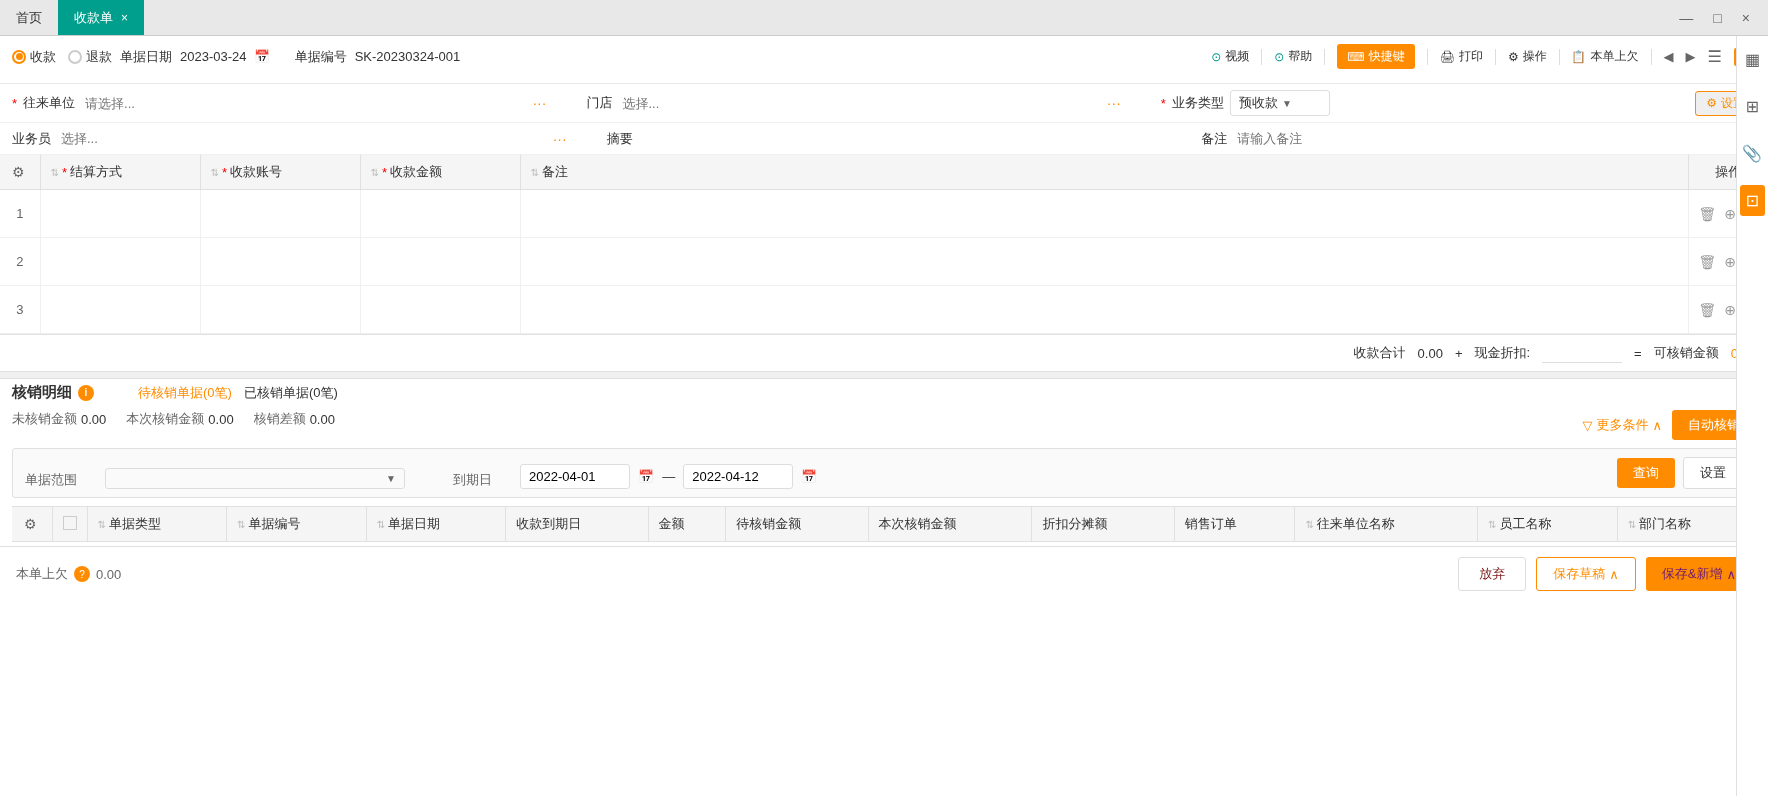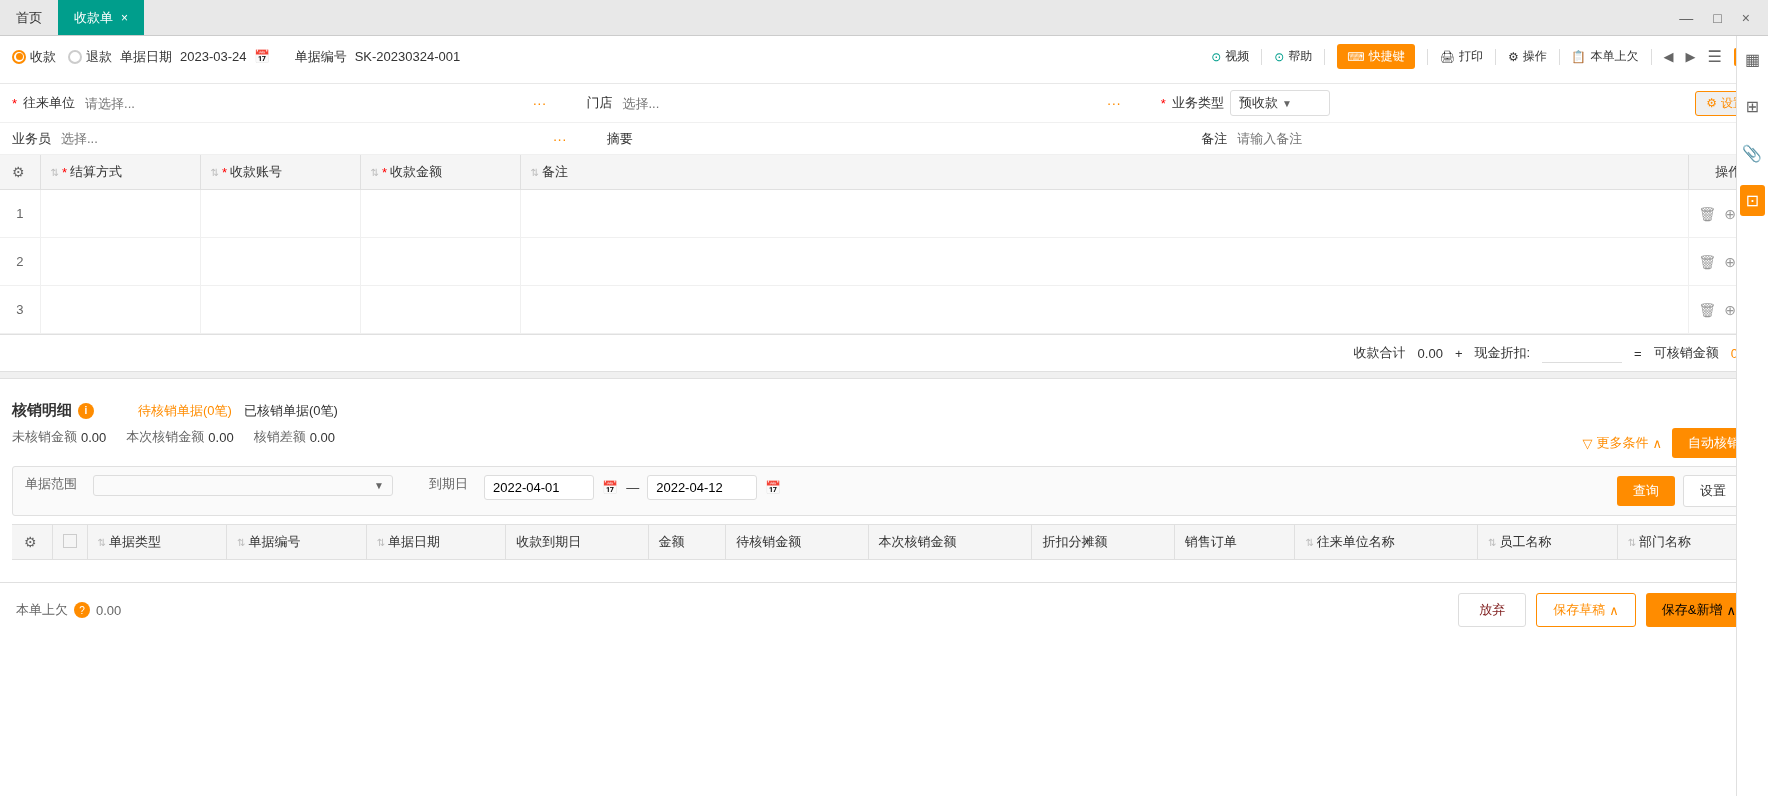--- a/index.html
+++ b/index.html
@@ -61,54 +61,54 @@
     .summary-row { display: flex; align-items: center; justify-content: flex-end; padding: 8px 12px; background: #fff; border-top: 1px solid #e0e0e0; gap: 12px; font-size: 13px; }
     .summary-label { color: #333; text-align: right; }
     .summary-value { color: #333; }
     .summary-orange { color: #ff8c00; font-weight: 500; }
     .summary-input { border: none; border-bottom: 1px solid #ddd; outline: none; width: 80px; padding: 2px 4px; font-size: 13px; }
 
     
     .section-divider { height: 8px; background: #f0f0f0; border-top: 1px solid #e0e0e0; border-bottom: 1px solid #e0e0e0; }
 
     
-    .verif-section { background: #fff; padding: 22px 12px; }
+    .verif-section { background: #fff; padding: 4px 12px; }
     .verif-header { display: flex; align-items: center; gap: 12px; margin-bottom: 8px; }
     .verif-title { font-size: 15px; font-weight: 600; color: #333; display: flex; align-items: center; gap: 6px; }
     .info-icon { width: 16px; height: 16px; border-radius: 50%; background: #ff8c00; color: #fff; font-size: 10px; display: flex; align-items: center; justify-content: center; cursor: pointer; }
     .verif-tab { color: #ff8c00; font-size: 13px; cursor: pointer; margin-left: 32px; }
     .verif-tab-inactive { color: #333; font-size: 13px; cursor: pointer; }
 
     .verif-stats { display: flex; align-items: flex-start; gap: 20px; margin-bottom: 8px; font-size: 13px; }
     .stat-item { display: flex; align-items: center; gap: 4px; }
     .stat-label { color: #666; }
     .stat-value { color: #333; }
 
-    .verif-filter-row { display: flex; align-items: flex-start; gap: 16px; margin-bottom: 8px; padding: 8px 12px; border: 1px solid #e0e0e0; border-radius: 3px; background: #fafafa; }
+    .verif-filter-row { display: flex; align-items: flex-end; gap: 28px; margin-bottom: 8px; padding: 8px 12px; border: 1px solid #e0e0e0; border-radius: 3px; background: #fafafa; }
     .filter-label { color: #666; white-space: nowrap; }
     .filter-select { display: flex; align-items: center; gap: 4px; border: 1px solid #ddd; padding: 4px 8px; border-radius: 3px; flex: 1; max-width: 300px; cursor: pointer; }
     .date-range { display: flex; align-items: center; gap: 8px; }
     .date-input { border: 1px solid #ddd; padding: 4px 8px; border-radius: 3px; font-size: 13px; outline: none; width: 110px; }
     .filter-actions { margin-left: auto; display: flex; gap: 8px; align-items: center; }
     .filter-more { color: #ff8c00; cursor: pointer; font-size: 13px; display: flex; align-items: center; gap: 4px; }
     .btn-query { background: #ff8c00; color: #fff; border: none; padding: 6px 16px; border-radius: 3px; cursor: pointer; font-size: 13px; }
     .btn-settings { background: #fff; color: #333; border: 1px solid #ddd; padding: 6px 16px; border-radius: 3px; cursor: pointer; font-size: 13px; }
     .btn-auto { background: #ff8c00; color: #fff; border: none; padding: 6px 16px; border-radius: 3px; cursor: pointer; font-size: 13px; }
 
     
     .bottom-table-container { border-top: 1px solid #e0e0e0; }
     .checkbox { width: 14px; height: 14px; border: 1px solid #ccc; cursor: pointer; display: inline-block; }
 
     
     .footer { display: flex; align-items: center; padding: 10px 16px; background: #fff; border-top: 1px solid #e0e0e0; position: sticky; bottom: 0; }
     .footer-info { display: flex; align-items: center; gap: 6px; color: #666; font-size: 13px; }
     .footer-actions { margin-left: auto; display: flex; gap: 10px; }
     .btn-discard { background: #fff; color: #7f1d1d; border: 1px solid #ddd; padding: 7px 20px; border-radius: 3px; cursor: pointer; font-size: 13px; }
     .btn-save-draft { background: #fff; color: #ff8c00; border: 1px solid #ff8c00; padding: 7px 16px; border-radius: 3px; cursor: pointer; font-size: 13px; display: flex; align-items: center; gap: 4px; }
-    .btn-save-new { background: #ff8c00; color: #000000; border: none; padding: 7px 16px; border-radius: 3px; cursor: pointer; font-size: 13px; display: flex; align-items: center; gap: 4px; }
+    .btn-save-new { background: #ff8c00; color: #701a75; border: none; padding: 7px 16px; border-radius: 3px; cursor: pointer; font-size: 13px; display: flex; align-items: center; gap: 4px; }
 
     
     .right-sidebar { position: fixed; right: 0; top: 36px; bottom: 0; width: 32px; background: #fff; border-left: 1px solid #e0e0e0; display: flex; flex-direction: column; align-items: center; padding: 8px 0; gap: 16px; z-index: 10; }
     .sidebar-icon { cursor: pointer; color: #666; font-size: 16px; padding: 6px; }
     .sidebar-icon-active { cursor: pointer; color: #fff; font-size: 16px; padding: 6px; background: #ff8c00; border-radius: 3px; }
 
     .col-sort { display: flex; align-items: center; gap: 3px; }
   </style>
 </head>
 <body>

